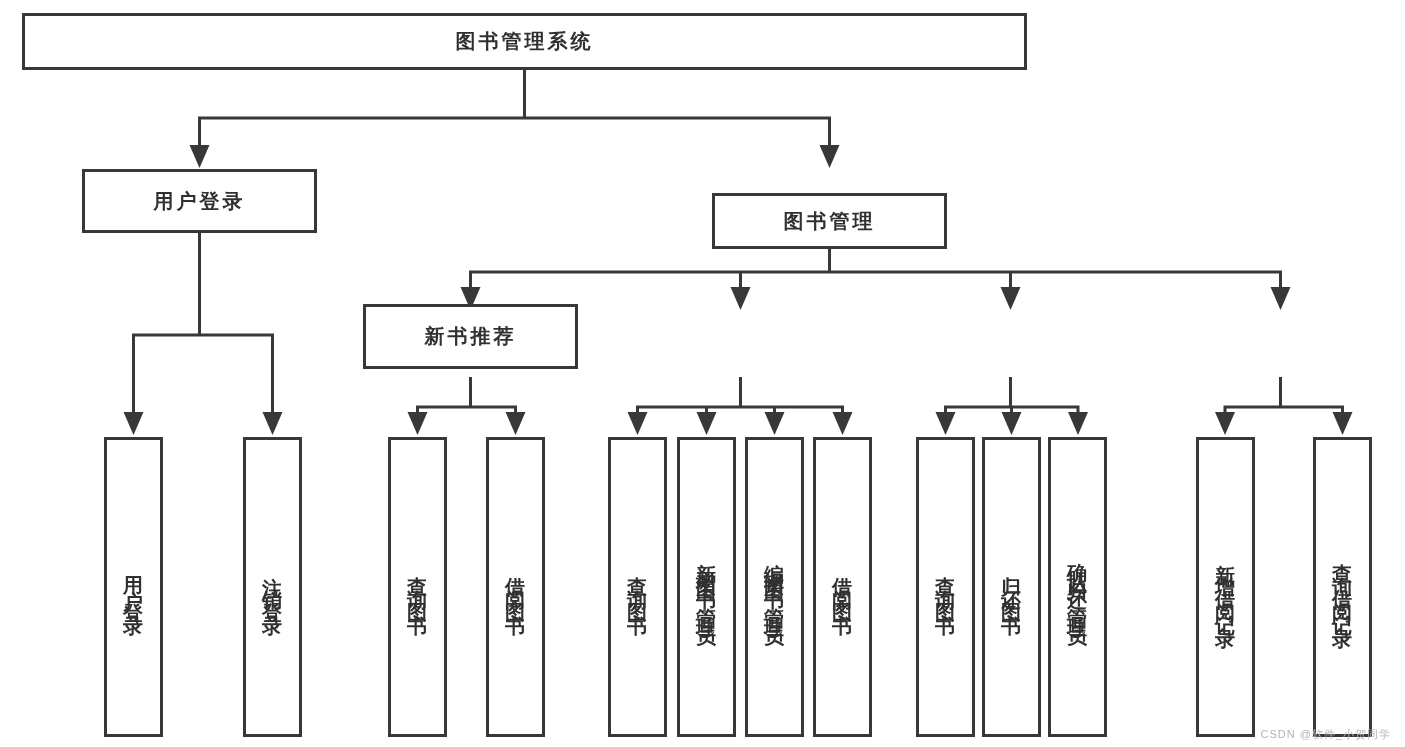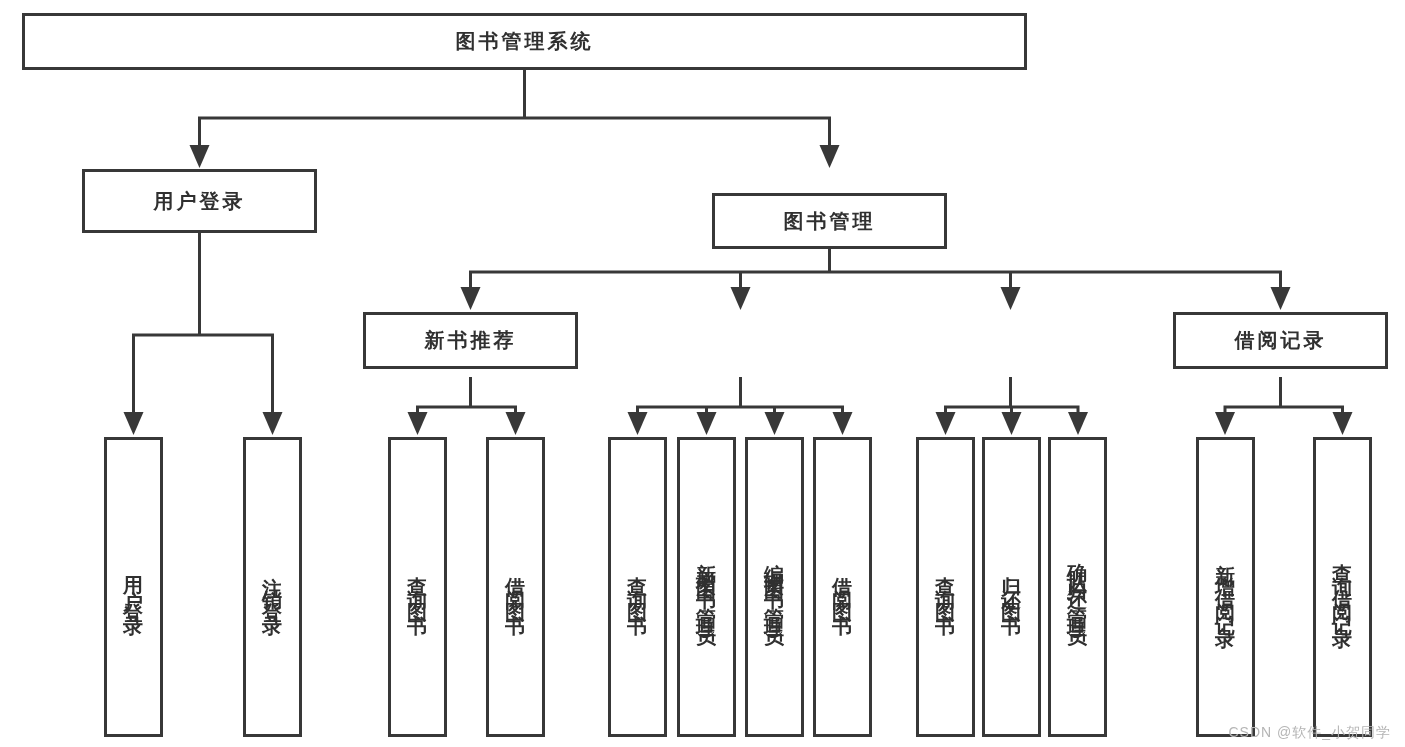--- a/index.html
+++ b/index.html
@@ -28,34 +28,34 @@
     font-weight: bold;
   }
   .hnode span {
     font-size: 20px;
     letter-spacing: 3px;
     white-space: nowrap;
   }
   .root  { left: 22px;  top: 13px;  width: 1005px; height: 57px; }
   .l2a   { left: 82px;  top: 169px; width: 235px;  height: 64px; }
   .l2b   { left: 712px; top: 169px; width: 235px;  height: 56px; margin-top: 24px; }
-  .l3    { top: 312px;  width: 215px; height: 57px; }
+  .l3    { top: 304px;  width: 215px; height: 65px; }
   .leaf  { top: 437px;  width: 59px;  height: 300px; }
   .leaf span {
     writing-mode: vertical-rl;
     font-size: 20px;
     letter-spacing: 13px;
     line-height: 1;
   }
   .leaf span.long { letter-spacing: 9px; }
   #watermark {
     position: absolute;
     right: 14px;
     bottom: 5px;
-    font-size: 14px;
+    font-size: 11px;
     letter-spacing: 1px;
     color: #b5b5b5;
     white-space: nowrap;
     padding-left: 32px;
   }
 </style>
 </head>
 <body>
 
 <div id="canvas">
@@ -124,23 +124,20 @@
   <div class="node hnode l2a">
     <span>用户登录</span>
   </div>
   <div class="node hnode l2b">
     <span>图书管理</span>
   </div>
 
   <div class="node hnode l3" style="left:363px">
     <span>新书推荐</span>
   </div>
-  <div class="node hnode l3" style="left:1173px">
-    <span>借阅记录</span>
-  </div>
 
   <div class="node leaf" style="left:104px">
     <span>用户登录</span>
   </div>
   <div class="node leaf" style="left:243px">
     <span>注销登录</span>
   </div>
   <div class="node leaf" style="left:388px">
     <span>查询图书</span>
   </div>

